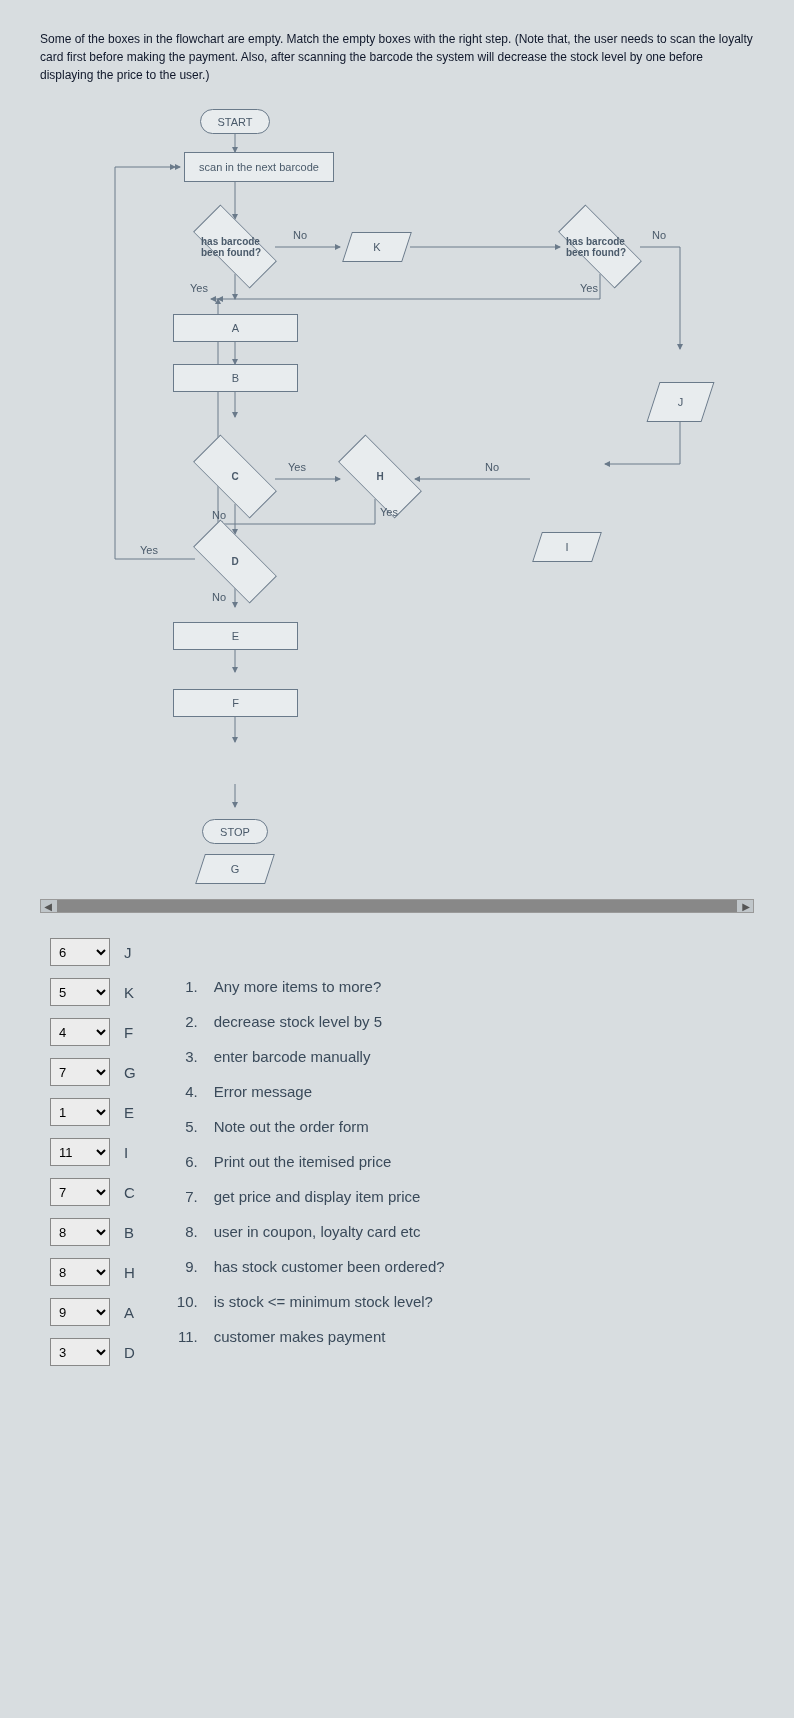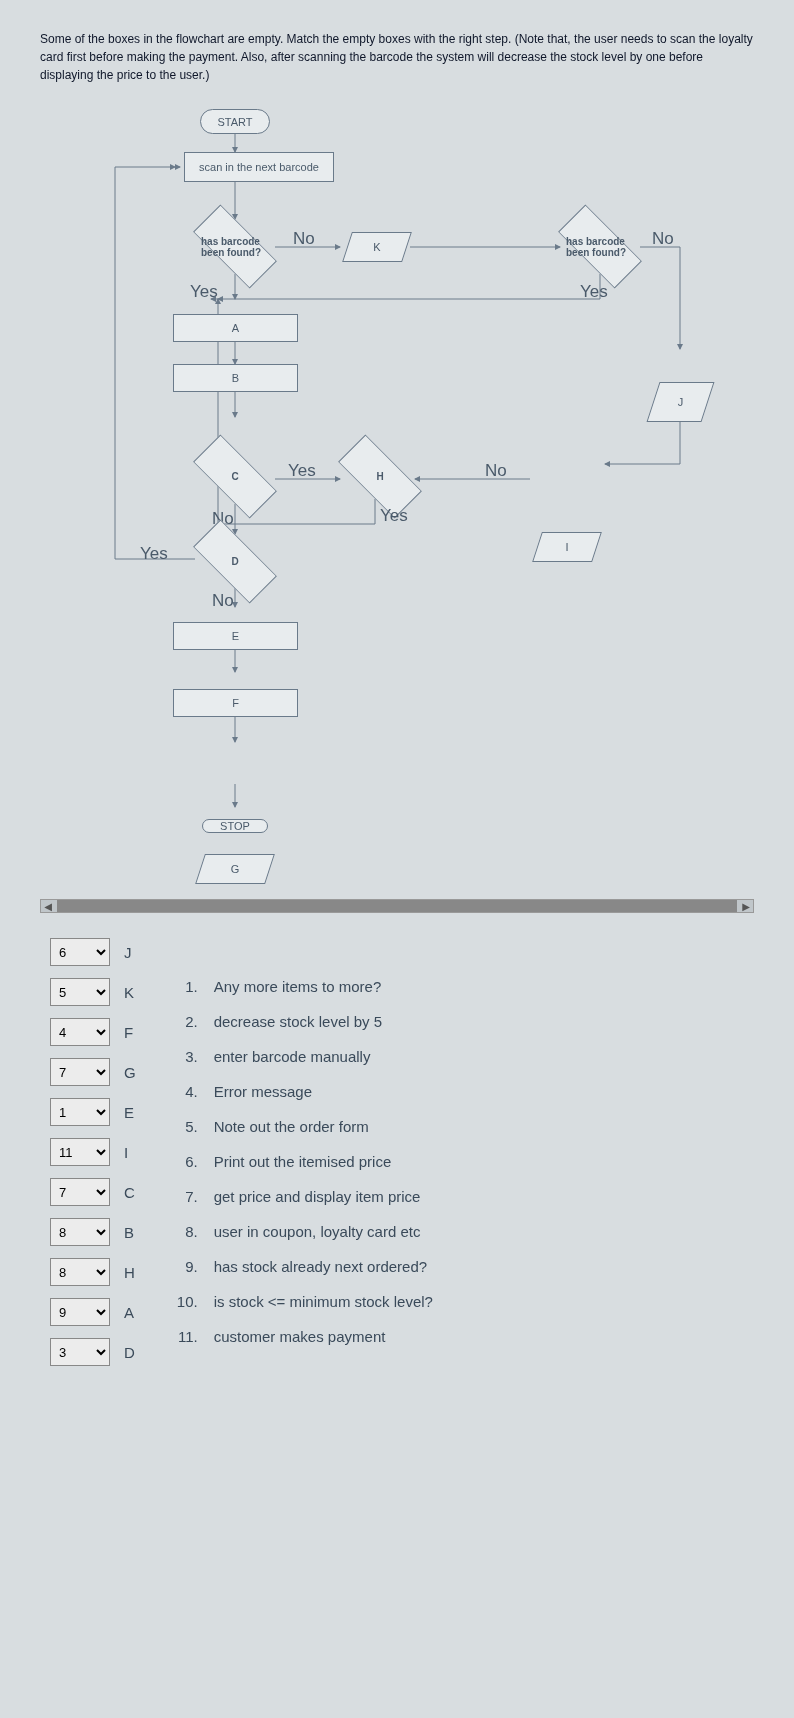--- a/index.html
+++ b/index.html
@@ -17,21 +17,21 @@
   .flowchart { position: relative; width: 680px; height: 780px; }
   .node { position: absolute; display: flex; align-items: center; justify-content: center; font-size: 11px; }
   .terminal { border: 1px solid #6a7a8a; border-radius: 18px; background: #e8ecee; }
   .process { border: 1px solid #6a7a8a; background: #e8ecee; }
   .diamond { width: 80px; height: 55px; }
   .diamond .shape { width:100%; height:100%; border:1px solid #6a7a8a; background:#e8ecee; transform: rotate(45deg) scaleY(.7); display:flex; align-items:center; justify-content:center;}
   .diamond .txt { position:absolute; inset:0; display:flex; align-items:center; justify-content:center; font-size:10px; line-height:1.1; padding:0 6px;font-weight:bold;}
   .para { position:relative; }
   .para::before { content:""; position:absolute; inset:0; border:1px solid #6a7a8a; background:#e8ecee; transform: skewX(-18deg); }
   .para span { position:relative; }
-  .lbl { position:absolute; font-size:17px; color:#4a5a6a; }
+  .lbl { position:absolute; font-size:11px; color:#4a5a6a; }
   svg.lines { position:absolute; top:0; left:0; width:680px; height:780px; pointer-events:none; }
   .scrollbar { position:relative; height:14px; background:#c0c6ca; border:1px solid #999; margin-top:15px; display:flex; align-items:center;}
   .scroll-arrow { width:14px; text-align:center; font-size:10px; color:#555;}
   .scroll-track { flex:1; height:100%; background:#888; margin:0 2px;}
   .answers { margin-top:25px; display:flex; gap:40px;}
   .selects { display:flex; flex-direction:column; gap:12px; padding-left:10px;}
   .sel-row { display:flex; align-items:center; gap:14px;}
   .sel-row select { width:60px; height:28px; border:1px solid #888; background:#ececec; font-size:13px; padding:0 4px;}
   .sel-row .letter { font-size:15px; color:#3a4a5a;}
   .options { padding-top:40px; }
@@ -139,21 +139,21 @@
 
   <div class="node process" style="left:133px; top:518px; width:125px; height:28px;">
       <span>E</span>
     </div>
   <div class="node process" style="left:133px; top:585px; width:125px; height:28px;">
       <span>F</span>
     </div>
   <div class="node para" style="left:160px; top:650px; width:70px; height:30px;">
       <span>G</span>
     </div>
-  <div class="node terminal" style="left:162px; top:715px; width:66px; height:14px;">
+  <div class="node terminal" style="left:162px; top:715px; width:66px; height:25px;">
       <span>STOP</span>
     </div>
 </div>
 
 <div class="scrollbar">
   <div class="scroll-arrow">◀</div>
   <div class="scroll-track"></div>
   <div class="scroll-arrow">▶</div>
 </div>
 
@@ -232,21 +232,21 @@
       <div class="opt-row">
         <span class="num">7.</span>
         <span>get price and display item price</span>
       </div>
       <div class="opt-row">
         <span class="num">8.</span>
         <span>user in coupon, loyalty card etc</span>
       </div>
       <div class="opt-row">
         <span class="num">9.</span>
-        <span>has stock already next ordered?</span>
+        <span>has stock customer been ordered?</span>
       </div>
       <div class="opt-row">
         <span class="num">10.</span>
         <span>is stock &lt;= minimum stock level?</span>
       </div>
       <div class="opt-row">
         <span class="num">11.</span>
         <span>customer makes payment</span>
       </div>
     </div>

